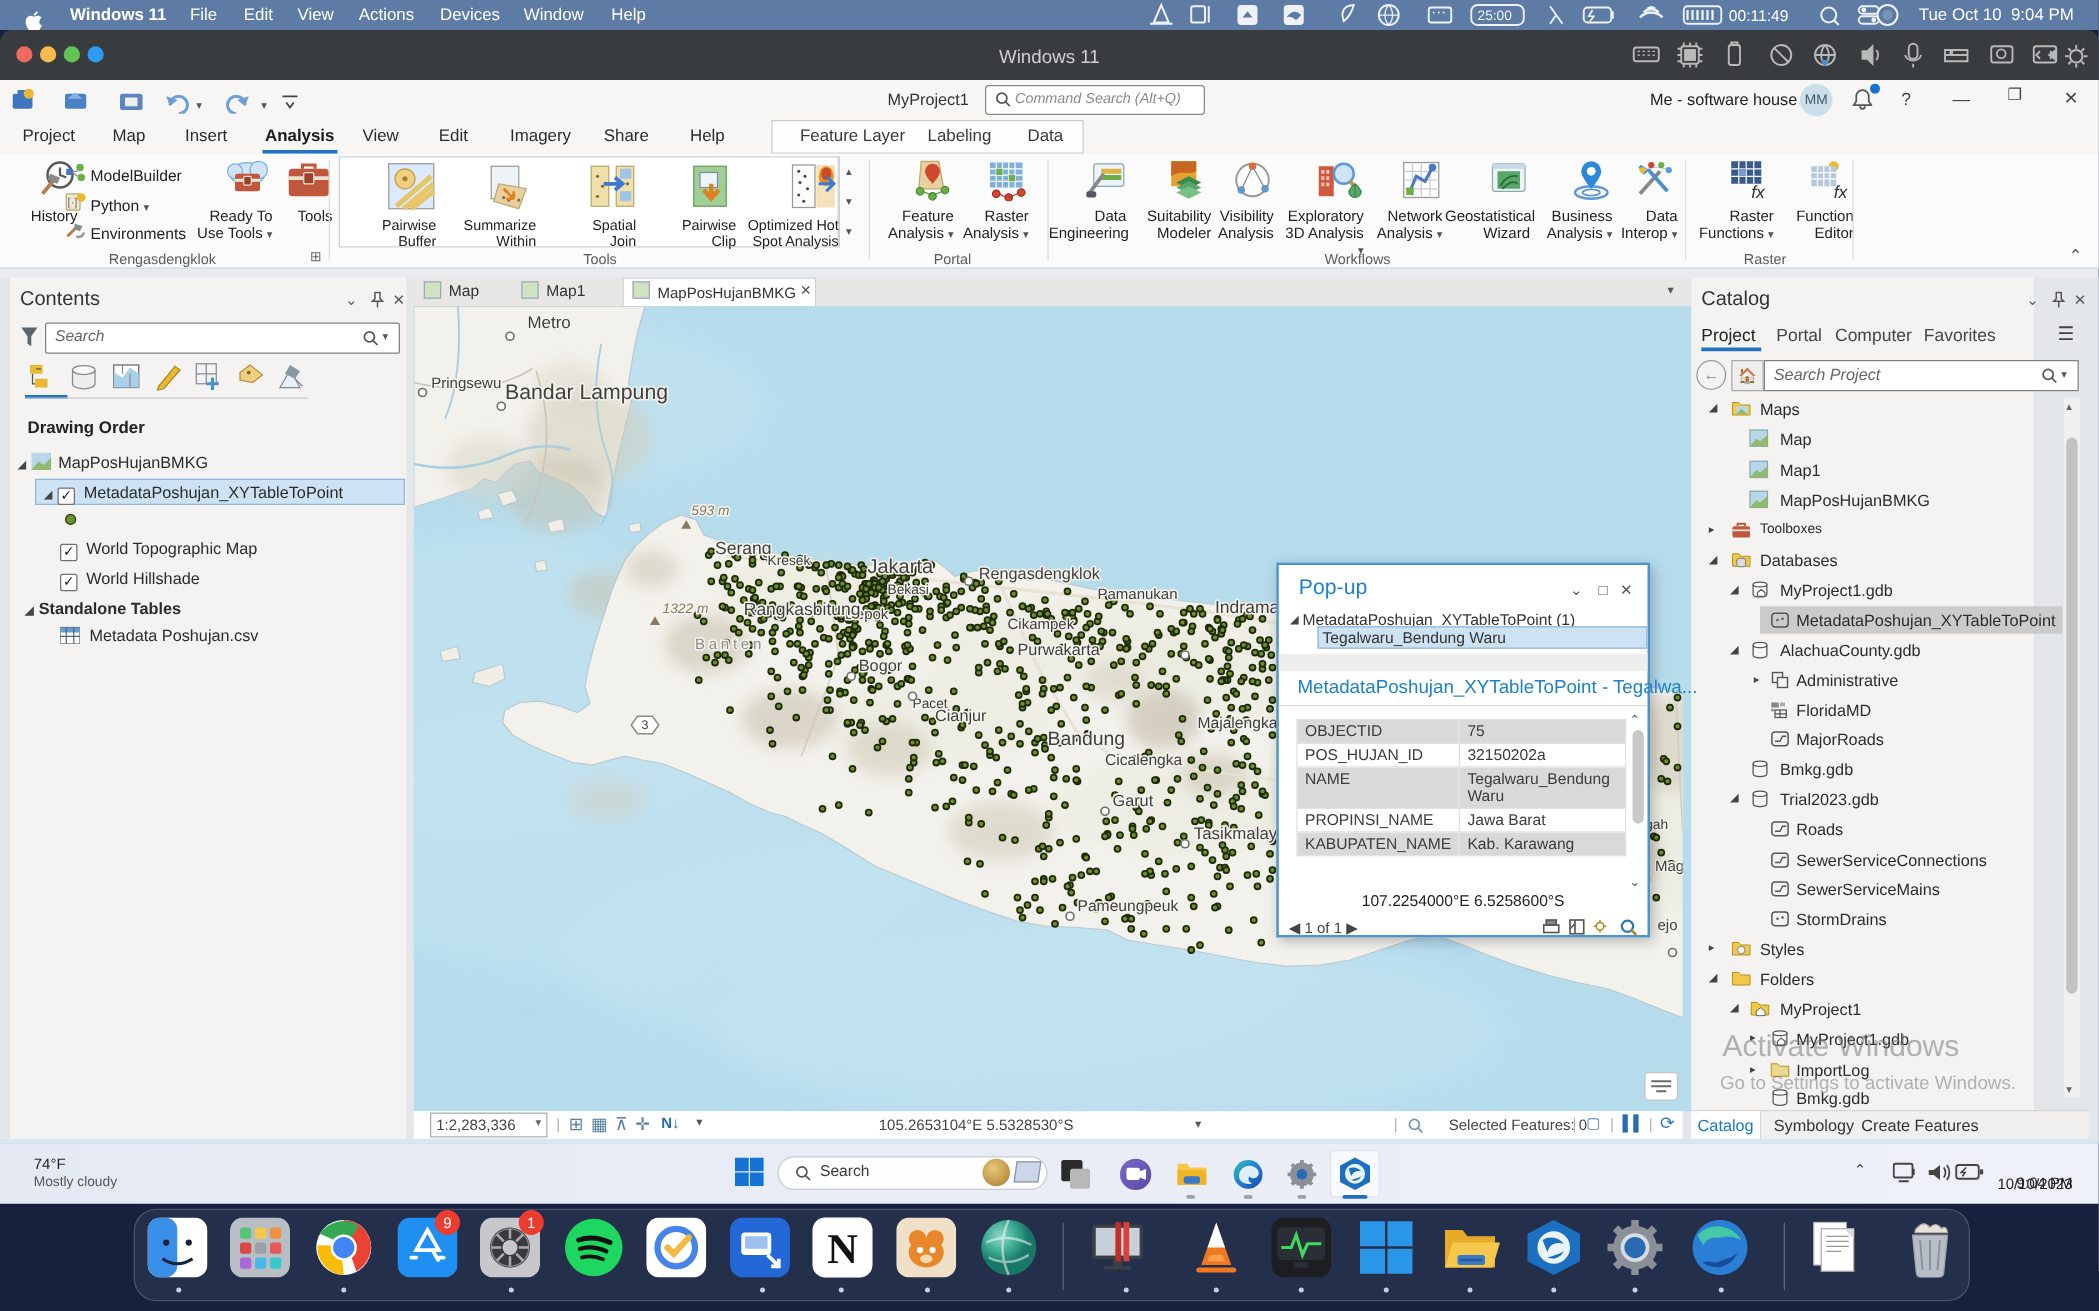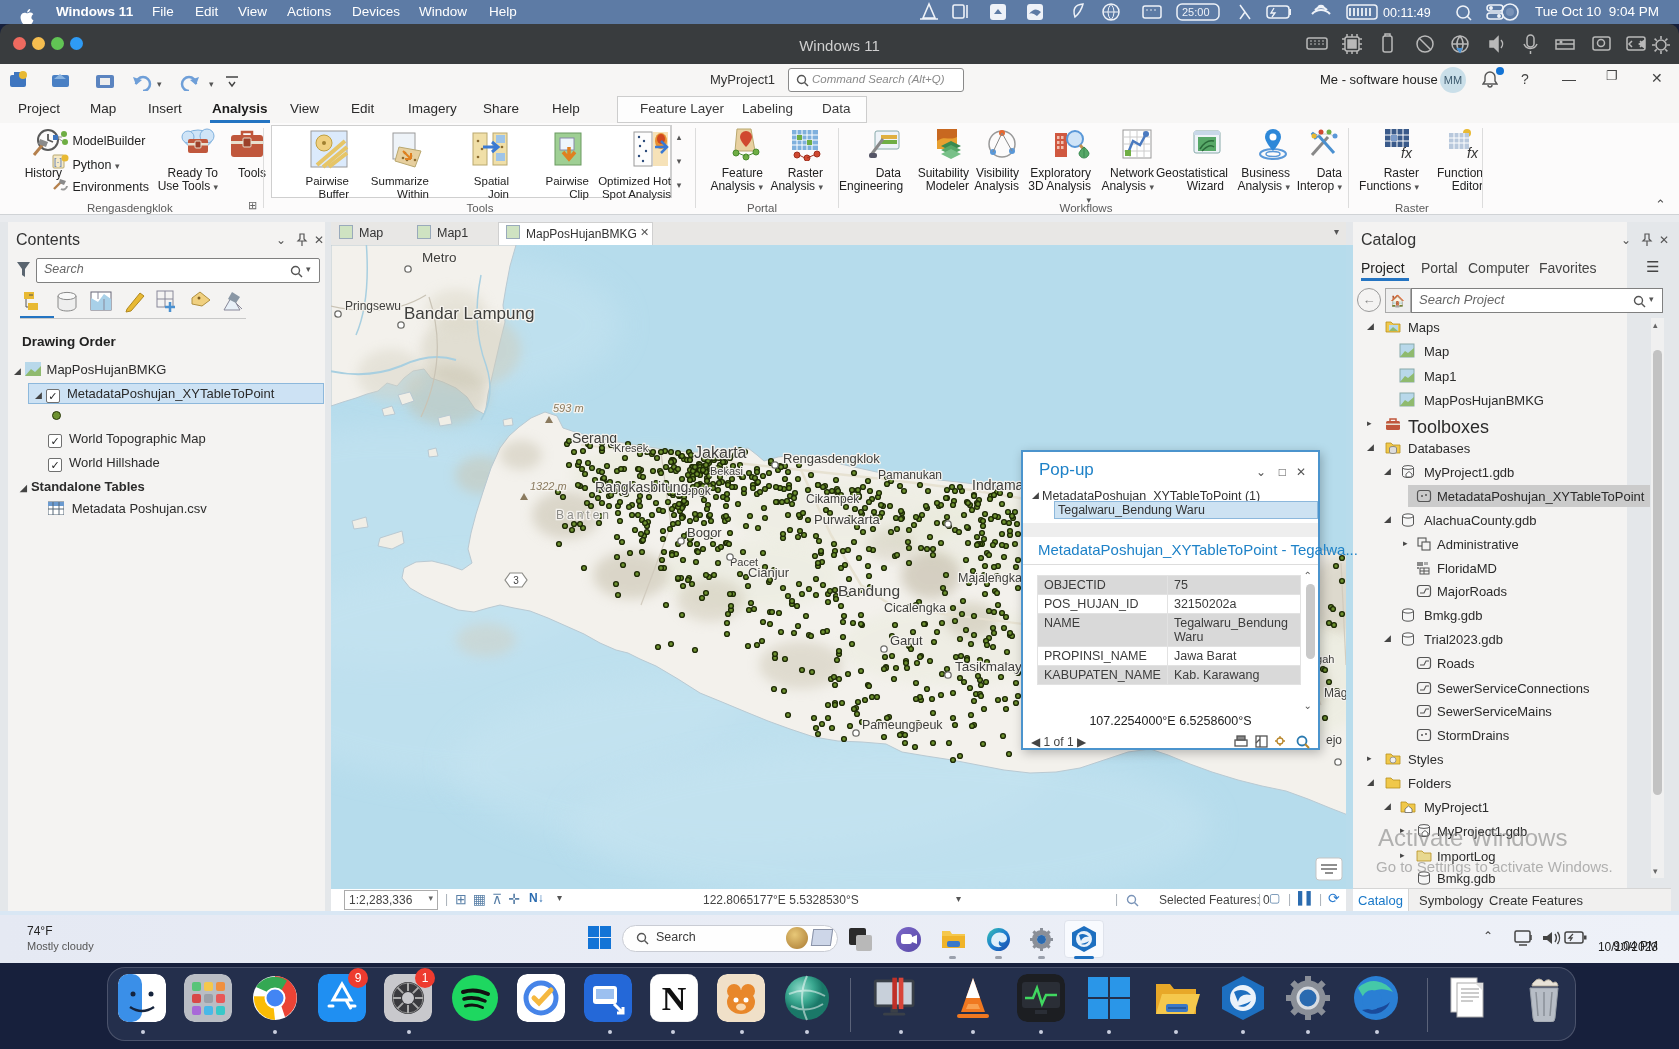--- a/index.html
+++ b/index.html
@@ -1497,21 +1497,21 @@
               <path d="M 5 7 h 16 M 5 11 h 16 M 9 15 h 8" stroke="#6b6b6b" stroke-width="1.6" fill="none"></path>
             </g>
 </svg>
         </div>
     <div id="mapstatus">
       <span class="abs" style="left:13px;top:1px;width:94px;height:20px;border:1px solid #ababab;background:#fff;padding:2px 4px;font-size:12px;">1:2,283,336 <span style="float:right;color:#666;font-size:9px;">▾</span></span>
       <span class="abs" style="left:114px;top:3px;color:#a8b0b8;">|</span>
       <span class="abs" style="left:124px;top:2px;color:#5a80a8;font-size:14px;letter-spacing:6px;">⊞▦⊼✛</span>
       <span class="abs" style="left:198px;top:2px;color:#2b6cb0;font-weight:bold;font-size:12px;">N↓</span>
       <span class="abs" style="left:226px;top:3px;color:#555;font-size:10px;">▾</span>
-      <span class="abs" style="left:372px;top:4px;">122.8065177°E 5.5328530°S</span>
+      <span class="abs" style="left:372px;top:4px;">105.2653104°E 5.5328530°S</span>
       <span class="abs" style="left:625px;top:4px;color:#555;font-size:10px;">▾</span>
       <span class="abs" style="left:784px;top:3px;color:#a8b0b8;">|</span>
           <span class="abs" style="left:795px;top:5px;"><svg width="13" height="13" viewBox="0 0 13 13">
               <circle cx="5.5" cy="5.5" r="4" fill="none" stroke="#7a94b8" stroke-width="1.4"></circle>
               <path d="M8.5 8.5 l3.5 3.5" stroke="#7a94b8" stroke-width="1.4"></path>
             </svg></span>
       <span class="abs" style="left:828px;top:4px;color:#444;white-space:nowrap;">Selected Features: 0</span>
       <span class="abs" style="left:927px;top:3px;color:#a8b0b8;">|</span>
       <span class="abs" style="left:938px;top:2px;color:#5a80a8;">▢</span>
       <span class="abs" style="left:957px;top:3px;color:#a8b0b8;">|</span>
@@ -1563,21 +1563,21 @@
           <rect x="1" y="1" width="14" height="13" fill="#b8d8ea" stroke="#8aa"></rect>
           <path d="M1 14 l5 -6 l3 2 l6 -5 v9 z" fill="#8fba6f"></path>
         </svg>
 <span class="abs" style="left:71px;top:171px;font-size:13px;color:#2b2b2b;white-space:nowrap;">MapPosHujanBMKG</span>
 <span class="abs" style="left:14px;top:196px;font-size:9px;color:#444;">▸</span>
 <svg class="abs" style="left:32px;top:194px;" width="16" height="16">
           <rect x="1" y="5" width="14" height="9" rx="1.5" fill="#c0573c"></rect>
           <path d="M5 5 v-2 h6 v2" stroke="#c0573c" stroke-width="1.5" fill="none"></path>
           <rect x="1" y="7.5" width="14" height="1.5" fill="#e8e0d0"></rect>
         </svg>
-<span class="abs" style="left:55px;top:195px;font-size:18px;color:#2b2b2b;white-space:nowrap;">Toolboxes</span>
+<span class="abs" style="left:55px;top:195px;font-size:11px;color:#2b2b2b;white-space:nowrap;">Toolboxes</span>
 <span class="abs" style="left:14px;top:220px;font-size:9px;color:#444;">◢</span>
 <svg class="abs" style="left:32px;top:218px;" width="16" height="16">
           <path d="M1 3 h5 l2 2 h7 v8 h-14 z" fill="#f0c84a" stroke="#b89020" stroke-width="0.8"></path>
           <ellipse cx="8" cy="8" rx="3.5" ry="1.5" fill="#ddd" stroke="#777" stroke-width="0.8"></ellipse>
           <path d="M4.5 8 v4 a3.5 1.5 0 0 0 7 0 v-4" fill="#ddd" stroke="#777" stroke-width="0.8"></path>
         </svg>
 <span class="abs" style="left:55px;top:219px;font-size:13px;color:#2b2b2b;white-space:nowrap;">Databases</span>
 <span class="abs" style="left:31px;top:244px;font-size:9px;color:#444;">◢</span>
 <svg class="abs" style="left:47px;top:242px;" width="16" height="16">
           <path d="M2.5 3.5 v8 c0 1.1 2.4 2 5.5 2 c3.1 0 5.5 -0.9 5.5 -2 v-8" fill="#f5f5f5" stroke="#555" stroke-width="1"></path>

